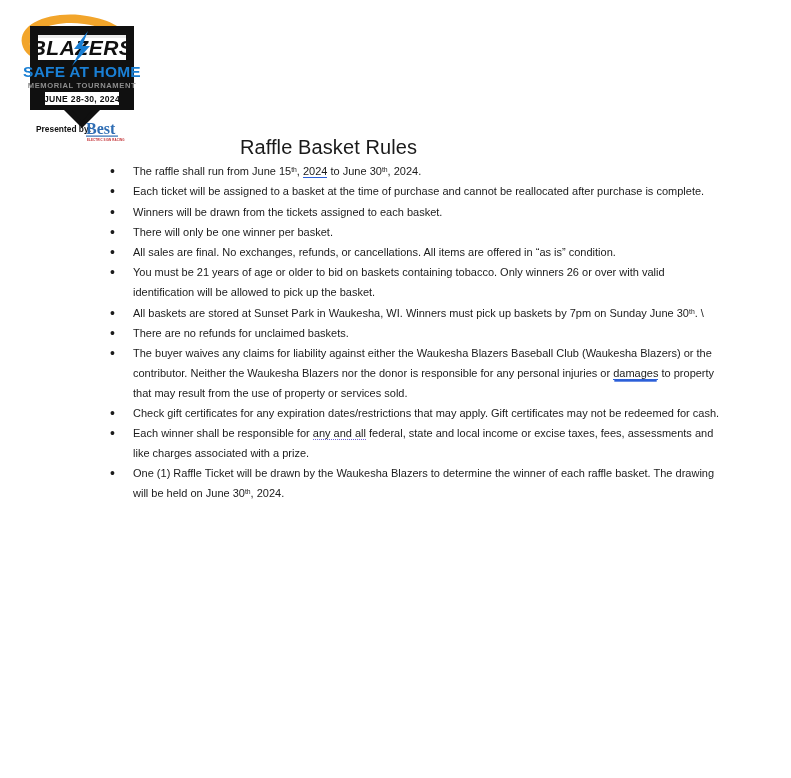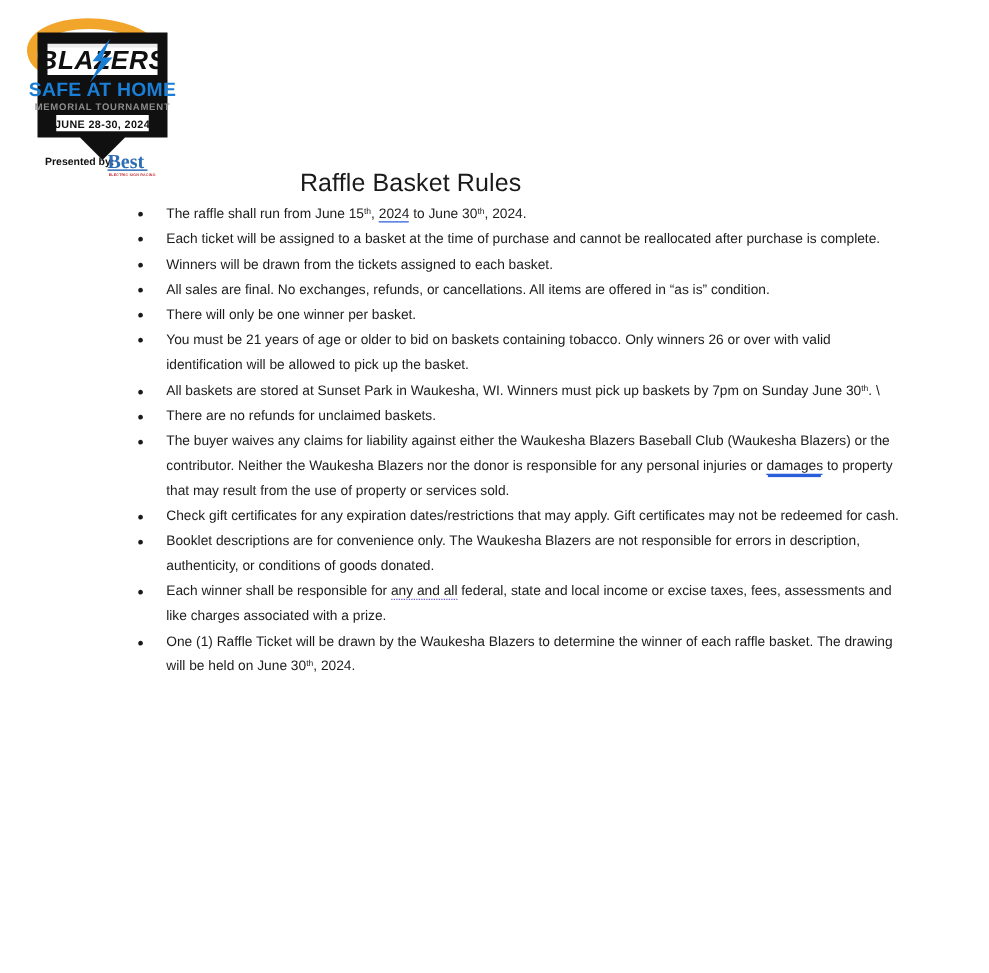--- a/index.html
+++ b/index.html
@@ -143,25 +143,24 @@
 </div>
 
 <div id="doc">
 
   <h1 id="page-title">Raffle Basket Rules</h1>
 
   <ul id="rules-list">
       <li class="rule-item"><span>The raffle shall run from June 15</span><sup class="sup">th</sup><span>, </span><span class="u-single">2024</span><span> to June 30</span><sup class="sup">th</sup><span>, 2024.</span></li>
       <li class="rule-item"><span>Each ticket will be assigned to a basket at the time of purchase and cannot be reallocated after purchase is complete.</span></li>
       <li class="rule-item"><span>Winners will be drawn from the tickets assigned to each basket.</span></li>
+      <li class="rule-item"><span>There will only be one winner per basket.</span></li>
       <li class="rule-item"><span>All sales are final. No exchanges, refunds, or cancellations. All items are offered in “as is” condition.</span></li>
-      <li class="rule-item"><span>There will only be one winner per basket.</span></li>
       <li class="rule-item"><span>You must be 21 years of age or older to bid on baskets containing tobacco. Only winners 26 or over with valid identification will be allowed to pick up the basket.</span></li>
       <li class="rule-item"><span>All baskets are stored at Sunset Park in Waukesha, WI. Winners must pick up baskets by 7pm on Sunday June 30</span><sup class="sup">th</sup><span>. \</span></li>
       <li class="rule-item"><span>There are no refunds for unclaimed baskets.</span></li>
       <li class="rule-item"><span>The buyer waives any claims for liability against either the Waukesha Blazers Baseball Club (Waukesha Blazers) or the contributor. Neither the Waukesha Blazers nor the donor is responsible for any personal injuries or </span><span class="u-double">damages</span><span> to property that may result from the use of property or services sold.</span></li>
       <li class="rule-item"><span>Check gift certificates for any expiration dates/restrictions that may apply. Gift certificates may not be redeemed for cash.</span></li>
-      <li class="rule-item"><span>Booklet descriptions are for convenience only. The Waukesha Blazers are not responsible for errors in description, authenticity, or conditions of goods donated.</span></li>
       <li class="rule-item"><span>Each winner shall be responsible for </span><span class="u-dotted">any and all</span><span> federal, state and local income or excise taxes, fees, assessments and like charges associated with a prize.</span></li>
       <li class="rule-item"><span>One (1) Raffle Ticket will be drawn by the Waukesha Blazers to determine the winner of each raffle basket.  The drawing will be held on June 30</span><sup class="sup">th</sup><span>, 2024.</span></li>
     </ul>
 
 </div>
 
 </body></html>

